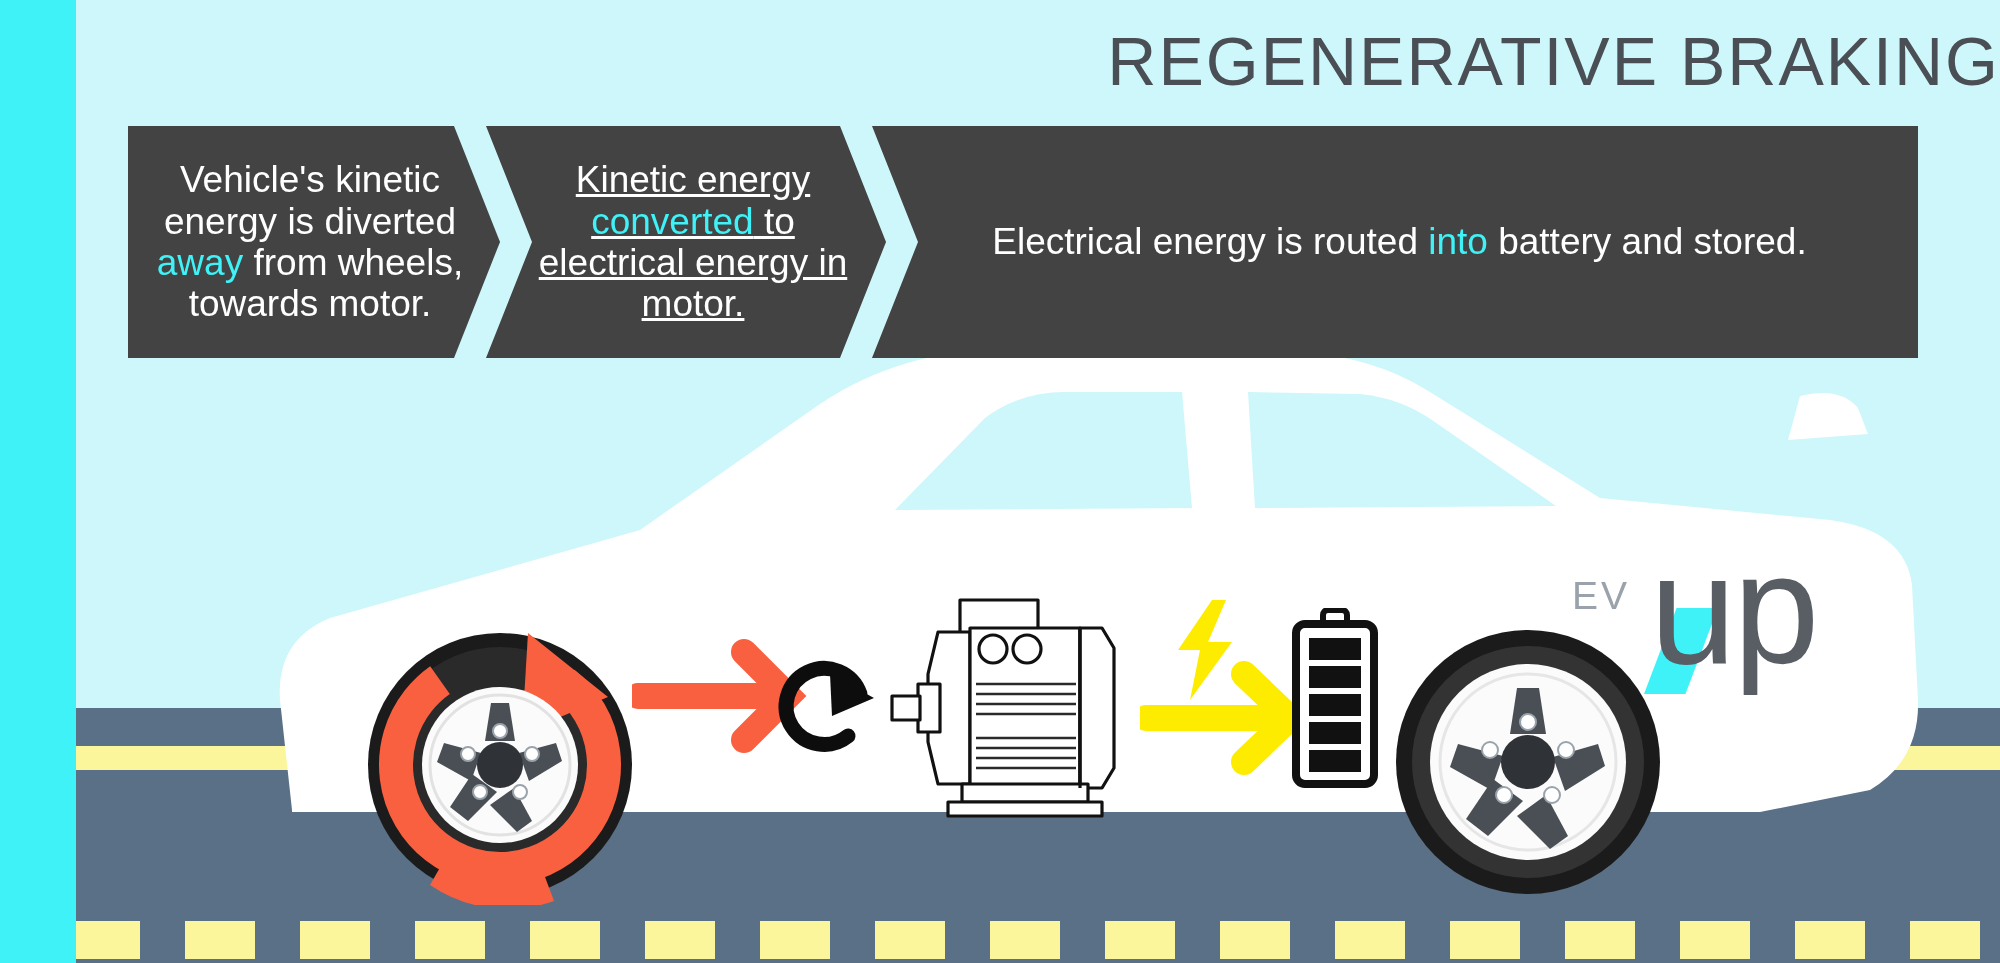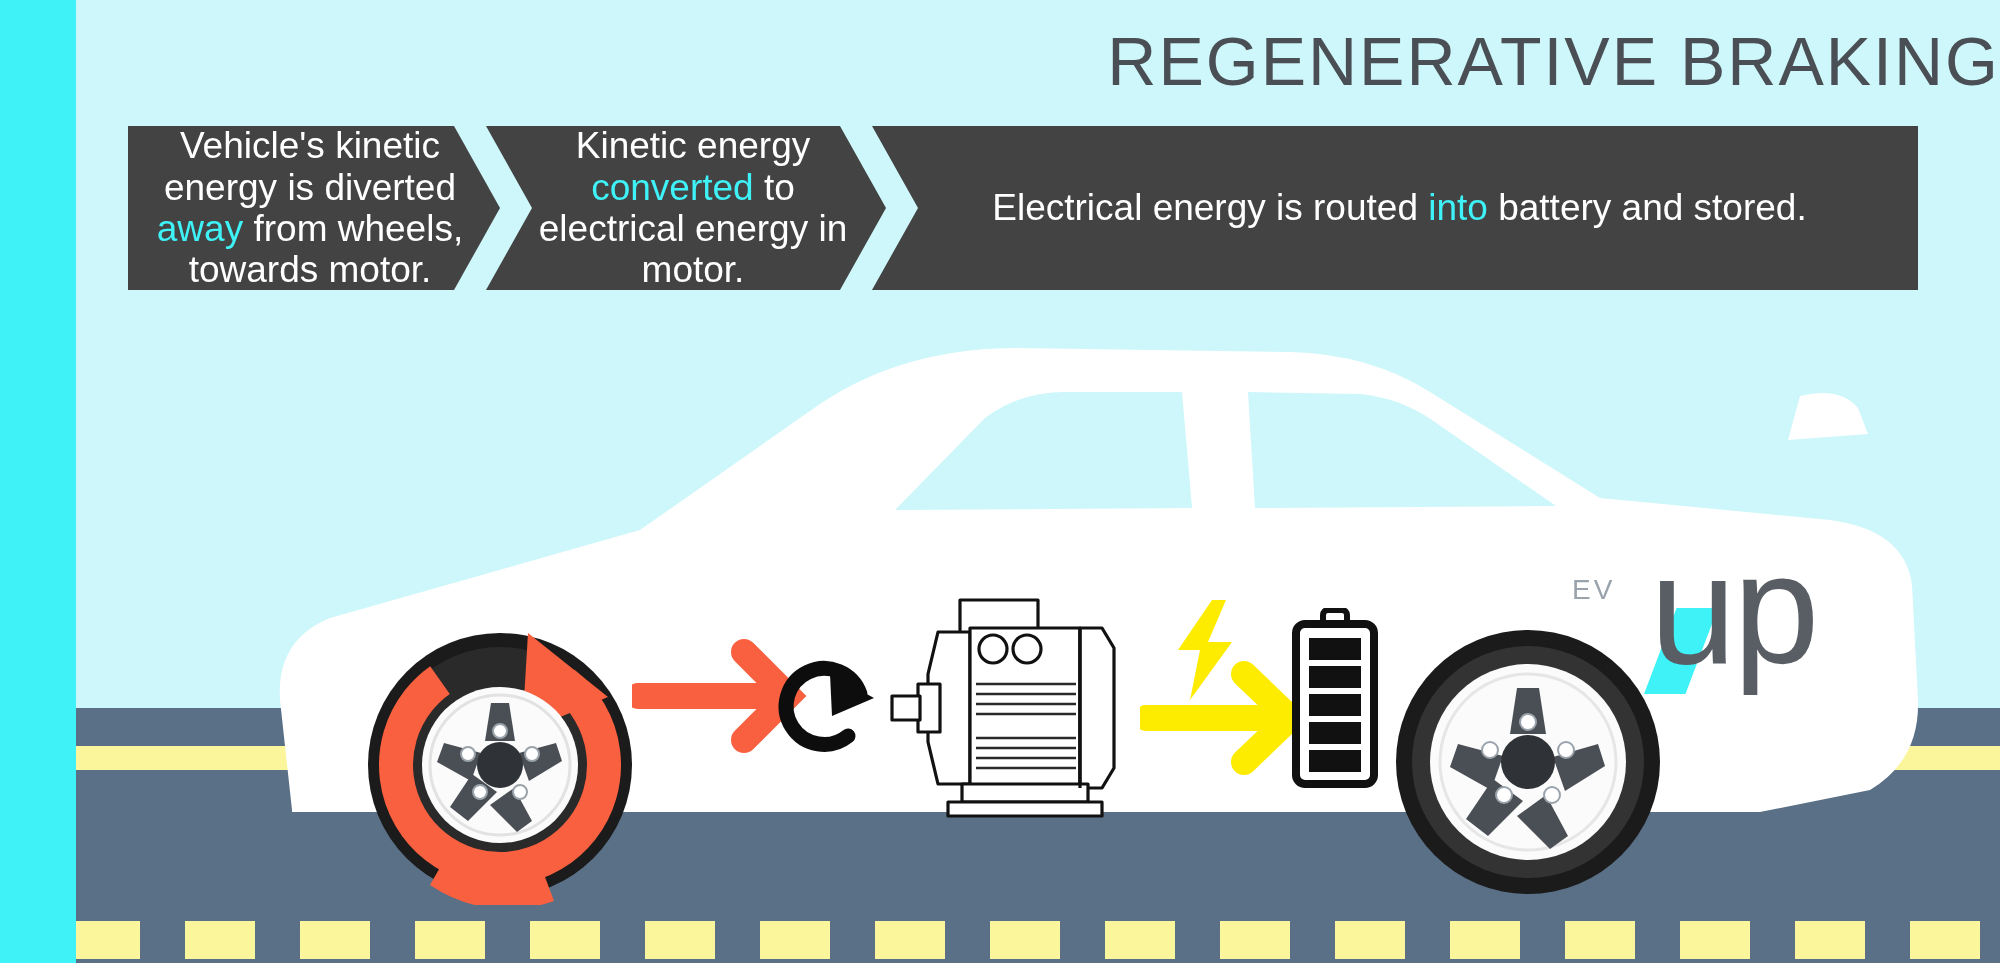--- a/index.html
+++ b/index.html
@@ -32,21 +32,21 @@
     font-size: 68px;
     letter-spacing: 2px;
     color: #4a4f55;
     font-weight: 400;
     z-index: 30;
   }
 
   
   .steps {
     position: absolute; left: 128px; top: 126px;
-    width: 1790px; height: 164px;
+    width: 1790px; height: 232px;
     display: flex;
     z-index: 30;
   }
   .step {
     position: relative;
     background: #434343;
     color: #ffffff;
     display: flex;
     align-items: center;
     justify-content: center;
@@ -64,20 +64,21 @@
   }
   .step.s2 {
     flex: 0 0 400px;
     clip-path: polygon(0 0, calc(100% - 46px) 0, 100% 50%, calc(100% - 46px) 100%, 0 100%, 46px 50%);
     margin-left: -14px;
   }
   .step.s3 {
     flex: 0 0 400px;
     clip-path: polygon(0 0, calc(100% - 46px) 0, 100% 50%, calc(100% - 46px) 100%, 0 100%, 46px 50%);
     margin-left: -14px;
+    text-decoration: underline;
   }
   .step.s4 {
     flex: 1 1 auto;
     padding-right: 39px;
     clip-path: polygon(0 0, 100% 0, 100% 100%, 0 100%, 46px 50%);
     margin-left: -14px;
   }
   .hl { color: #3ef2f7; }
 
   
@@ -133,21 +134,21 @@
   .battery     { left: 1290px; top: 608px;  width: 90px;  height: 180px; }
 
   
   .logo {
     position: absolute; left: 1572px; top: 562px;
     width: 265px; height: 135px;
     z-index: 28;
   }
   .logo-ev {
     position: absolute; left: 0; top: 12px;
-    font-size: 28px; letter-spacing: 3px;
+    font-size: 39px; letter-spacing: 3px;
     color: #9aa3ab; font-weight: 400;
   }
   .logo-bolt {
     position: absolute; left: 72px; top: 46px;
     width: 74px; height: 86px;
     background: #3ef2f7;
     clip-path: polygon(44% 0, 100% 0, 56% 100%, 0 100%);
     z-index: 1;
   }
   .logo-up {

